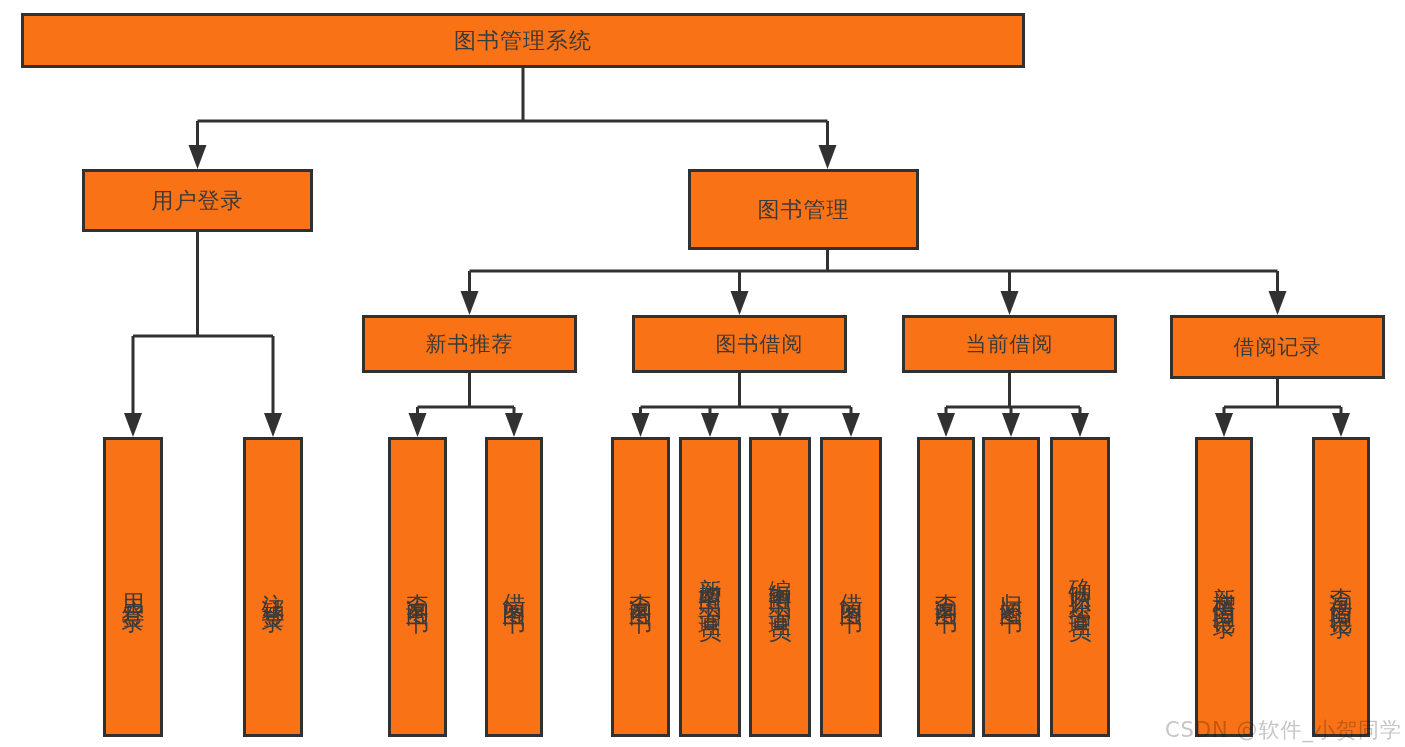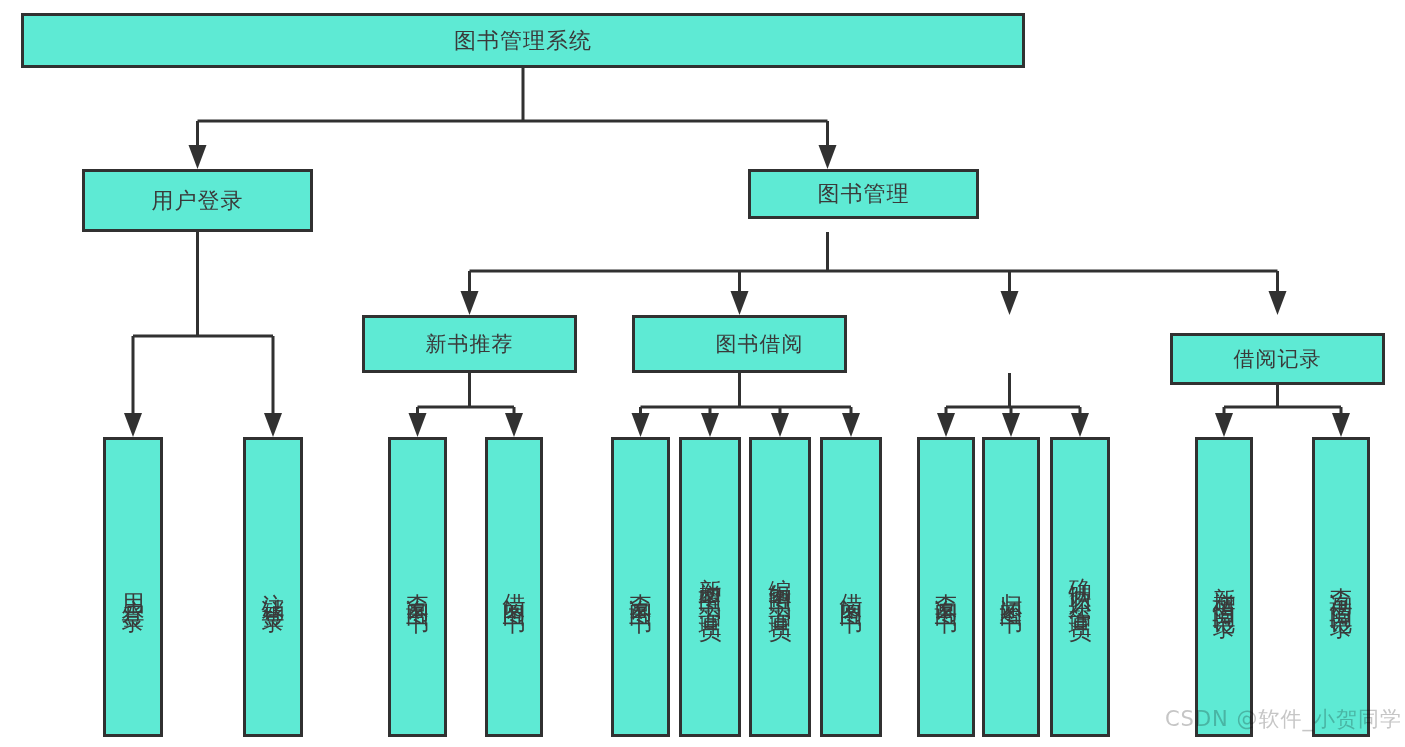--- a/index.html
+++ b/index.html
@@ -14,21 +14,21 @@
 
   #connectors {
     position: absolute; left: 0; top: 0;
     width: 1405px; height: 747px;
     z-index: 1; pointer-events: none;
   }
 
   .node {
     position: absolute;
     box-sizing: border-box;
-    background: #5eead4;
+    background: #f97316;
     border: 3px solid #313131;
     color: #3a3a3a;
     display: flex;
     align-items: center;
     justify-content: center;
     text-align: center;
     z-index: 2;
     line-height: 1;
   }
   .hnode { font-size: 22px; letter-spacing: 1px; }
@@ -38,43 +38,43 @@
     writing-mode: vertical-rl;
     text-orientation: upright;
     font-size: 23px;
     letter-spacing: 6px;
     line-height: 1;
   }
 
   
   #n-root { left: 21px;  top: 13px;  width: 1004px; height: 55px; }
   #n-user { left: 82px;  top: 169px; width: 231px;  height: 63px; }
-  #n-mgmt { left: 748px; top: 169px; width: 231px;  height: 50px; }
+  #n-mgmt { left: 688px; top: 169px; width: 231px;  height: 81px; }
   #n-rec  { left: 362px; top: 315px; width: 215px;  height: 58px; font-size: 21px; text-align: right; }
   #n-bor  { left: 632px; top: 315px; width: 215px;  height: 58px; font-size: 21px; padding-left: 40px; }
   #n-cur  { left: 902px; top: 315px; width: 215px;  height: 58px; font-size: 21px; }
-  #n-rcd  { left: 1170px;top: 333px; width: 215px;  height: 52px; font-size: 21px; }
+  #n-rcd  { left: 1170px;top: 315px; width: 215px;  height: 64px; font-size: 21px; }
 
   #l-a1 { left: 103px;  }
   #l-a2 { left: 243px;  }
   #l-b1 { left: 388px;  width: 59px; }
   #l-b2 { left: 485px;  width: 58px; }
   #l-c1 { left: 611px;  width: 59px; }
   #l-c2 { left: 679px;  width: 62px; }
   #l-c3 { left: 749px;  width: 62px; }
   #l-c4 { left: 820px;  width: 62px; }
   #l-d1 { left: 917px;  width: 58px; }
   #l-d2 { left: 982px;  width: 58px; }
   #l-d3 { left: 1050px; width: 60px; }
   #l-e1 { left: 1195px; width: 58px; }
   #l-e2 { left: 1312px; width: 58px; }
 
   #watermark {
     position: absolute;
-    right: 3px; bottom: 14px;
+    right: 3px; bottom: 3px;
     z-index: 3;
     font-size: 21px;
     color: #c6c6c6;
     mix-blend-mode: multiply;
     letter-spacing: 1px;
     white-space: nowrap;
   }
 </style>
 </head>
 <body>
@@ -141,20 +141,21 @@
     </g>
   </svg>
 
   <div class="node hnode" id="n-root">图书管理系统</div>
 
   <div class="node hnode" id="n-user">用户登录</div>
   <div class="node hnode" id="n-mgmt">图书管理</div>
 
   <div class="node hnode" id="n-rec">新书推荐</div>
   <div class="node hnode" id="n-bor">图书借阅</div>
+  <div class="node hnode" id="n-cur">当前借阅</div>
   <div class="node hnode" id="n-rcd">借阅记录</div>
 
   <div class="node leaf" id="l-a1">
     <span class="vtext">用户登录</span>
   </div>
   <div class="node leaf" id="l-a2">
     <span class="vtext">注销登录</span>
   </div>
 
   <div class="node leaf" id="l-b1">

